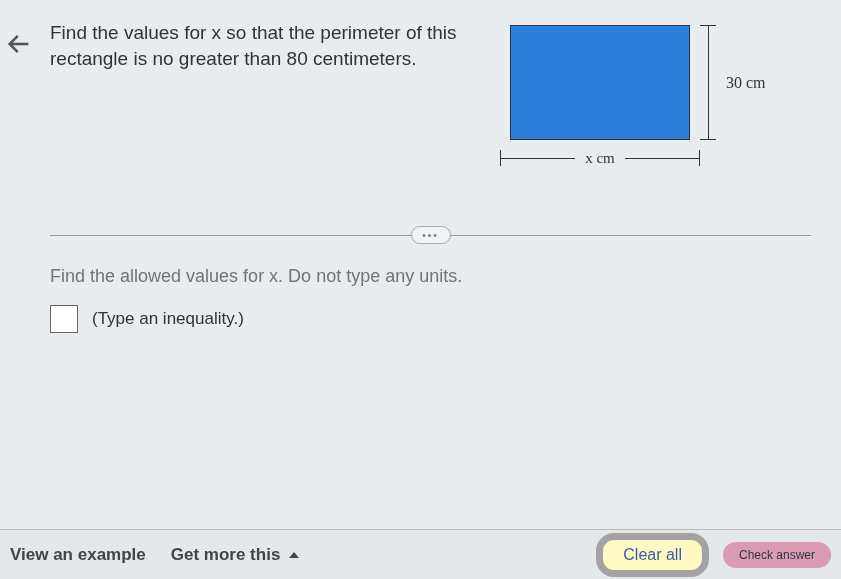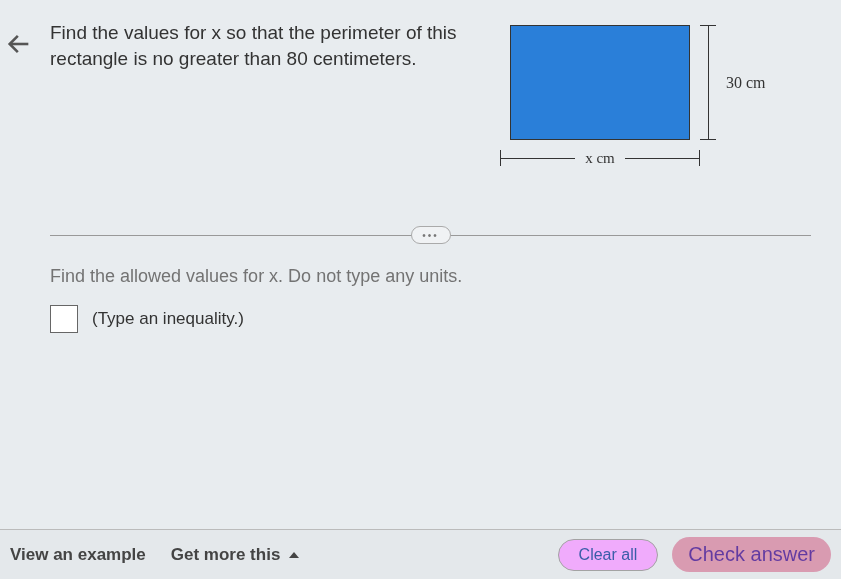--- a/index.html
+++ b/index.html
@@ -163,35 +163,35 @@
       display: inline-block;
       margin-left: 4px;
       width: 0; height: 0;
       border-left: 5px solid transparent;
       border-right: 5px solid transparent;
       border-bottom: 6px solid #444;
       vertical-align: middle;
     }
     .btn-clear {
       padding: 6px 20px;
-      border: 1px solid #a3a3a3;
+      border: 7px solid #a3a3a3;
       border-radius: 18px;
-      background: #f0abfc;
+      background: #fef9c3;
       color: #3a5da8;
       font-size: 16px;
       cursor: pointer;
       margin-right: 14px;
     }
     .btn-check {
       padding: 6px 16px;
       border: none;
       border-radius: 18px;
       background: #d88ea8;
-      color: #4c1d95;
-      font-size: 20px;
+      color: #0f172a;
+      font-size: 12px;
       cursor: pointer;
       opacity: 0.85;
     }
   </style>
 </head>
 <body>
 
 <div class="back-arrow">
   <svg viewBox="0 0 24 24" fill="none" stroke="#555" stroke-width="2.2">
     <line x1="20" y1="12" x2="5" y2="12"></line>

